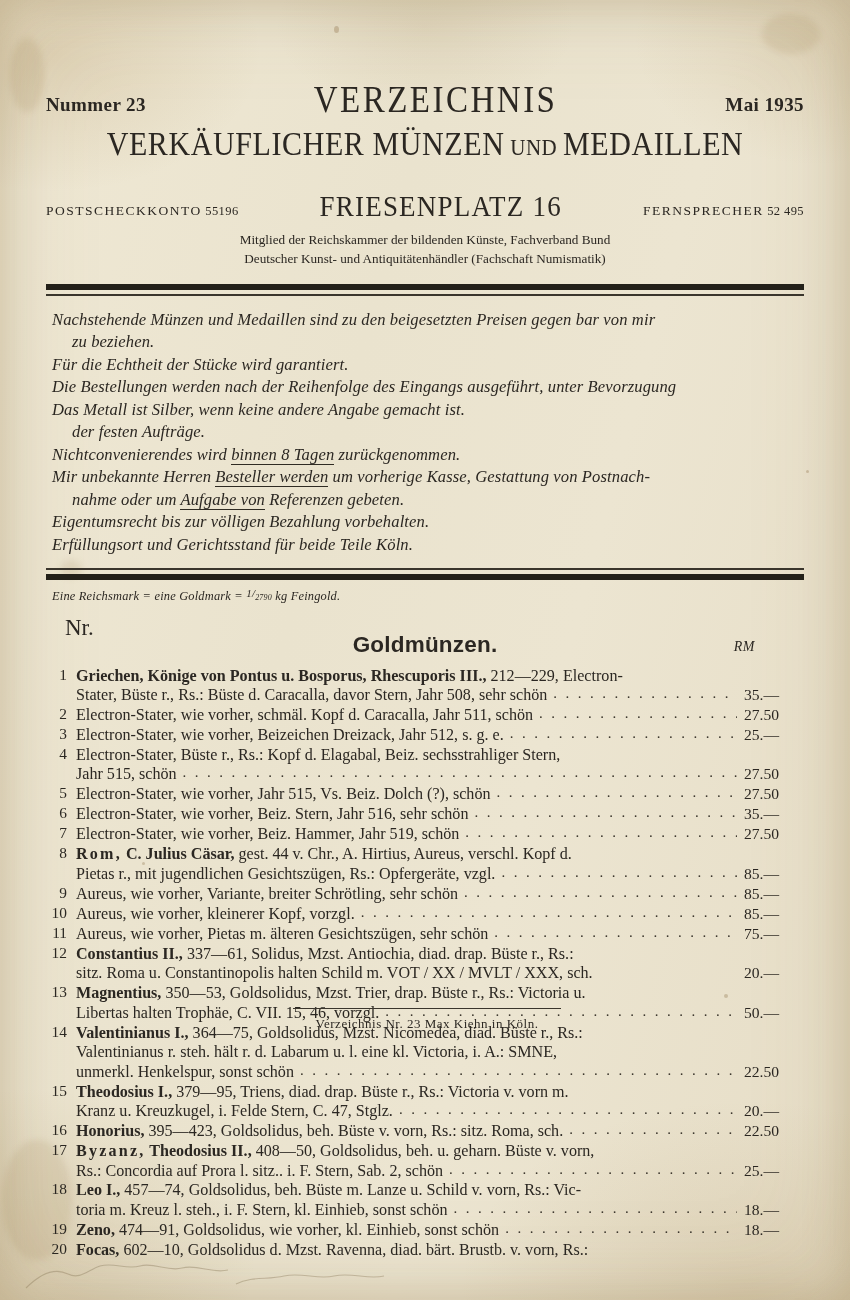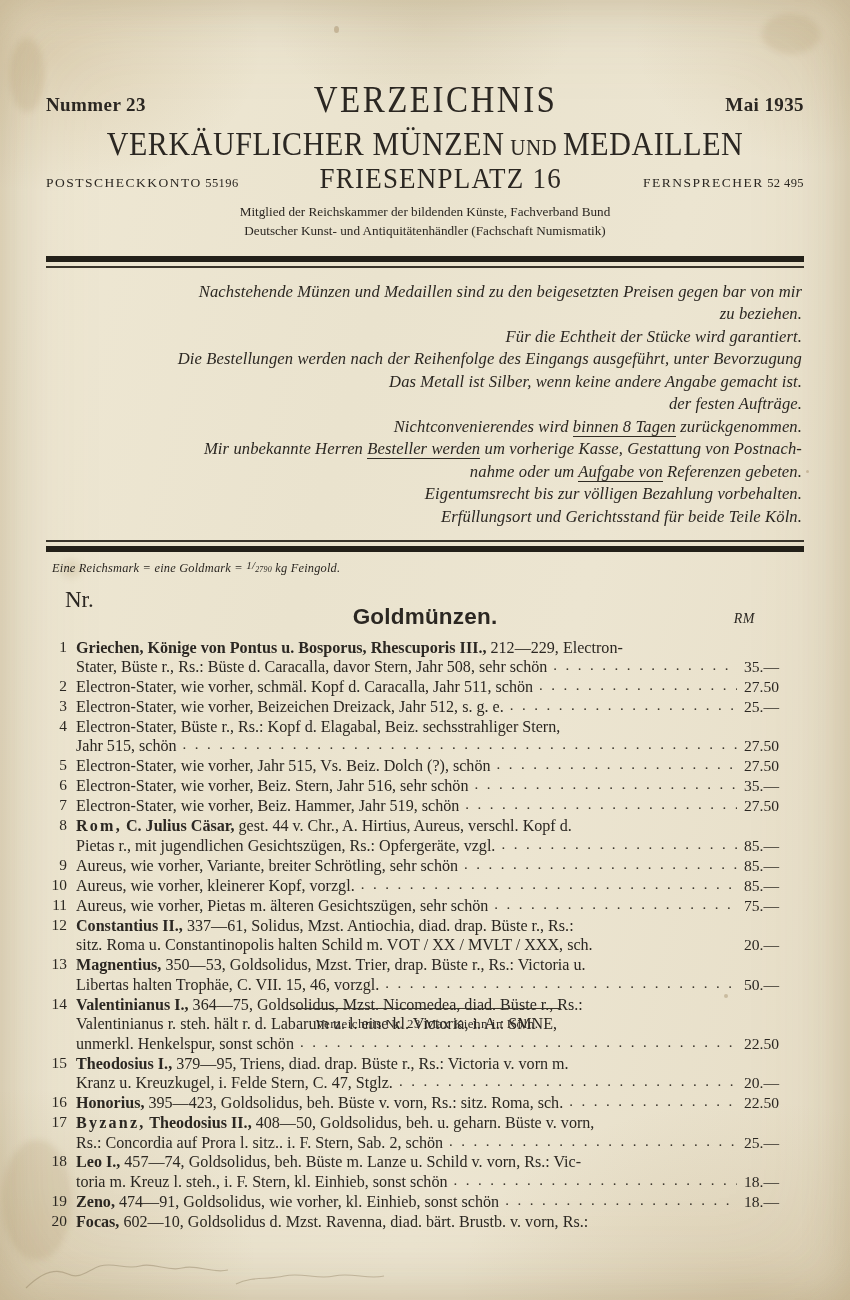--- a/index.html
+++ b/index.html
@@ -127,21 +127,21 @@
     font-weight: 400;
     font-size: 34px;
     padding: 0 2px;
     vertical-align: 2px;
   }
 
   .contact-line {
     display: flex;
     align-items: baseline;
     justify-content: flex-end;
-    margin-top: 4px;
+    margin-top: 32px;
     line-height: 1;
     gap: 47px;
   }
   .pscheck, .phone {
     font-size: 13.5px;
     letter-spacing: 1.5px;
     white-space: nowrap;
   }
   .pscheck .num, .phone .num { letter-spacing: .4px; font-size: 12.5px; }
   .address {
@@ -167,21 +167,20 @@
   .rule-group-top .rule-thin { margin-top: 4px; }
   .rule-group-bottom .rule-thin { margin-bottom: 4px; }
 
   
   .terms {
     font-style: italic;
     font-size: 16.6px;
     line-height: 1.355;
     padding: 13px 2px 12px 6px;
     letter-spacing: .1px;
-    text-align: right;
   }
   .terms p { margin: 0; text-indent: 0; padding-left: 0; }
   .terms p.cont { padding-left: 20px; }
   .terms u { text-decoration: none; border-bottom: 1.2px solid #2f2b23; }
 
   .rate-note {
     font-style: italic;
     font-size: 12.4px;
     letter-spacing: .2px;
     padding: 9px 0 0 6px;

